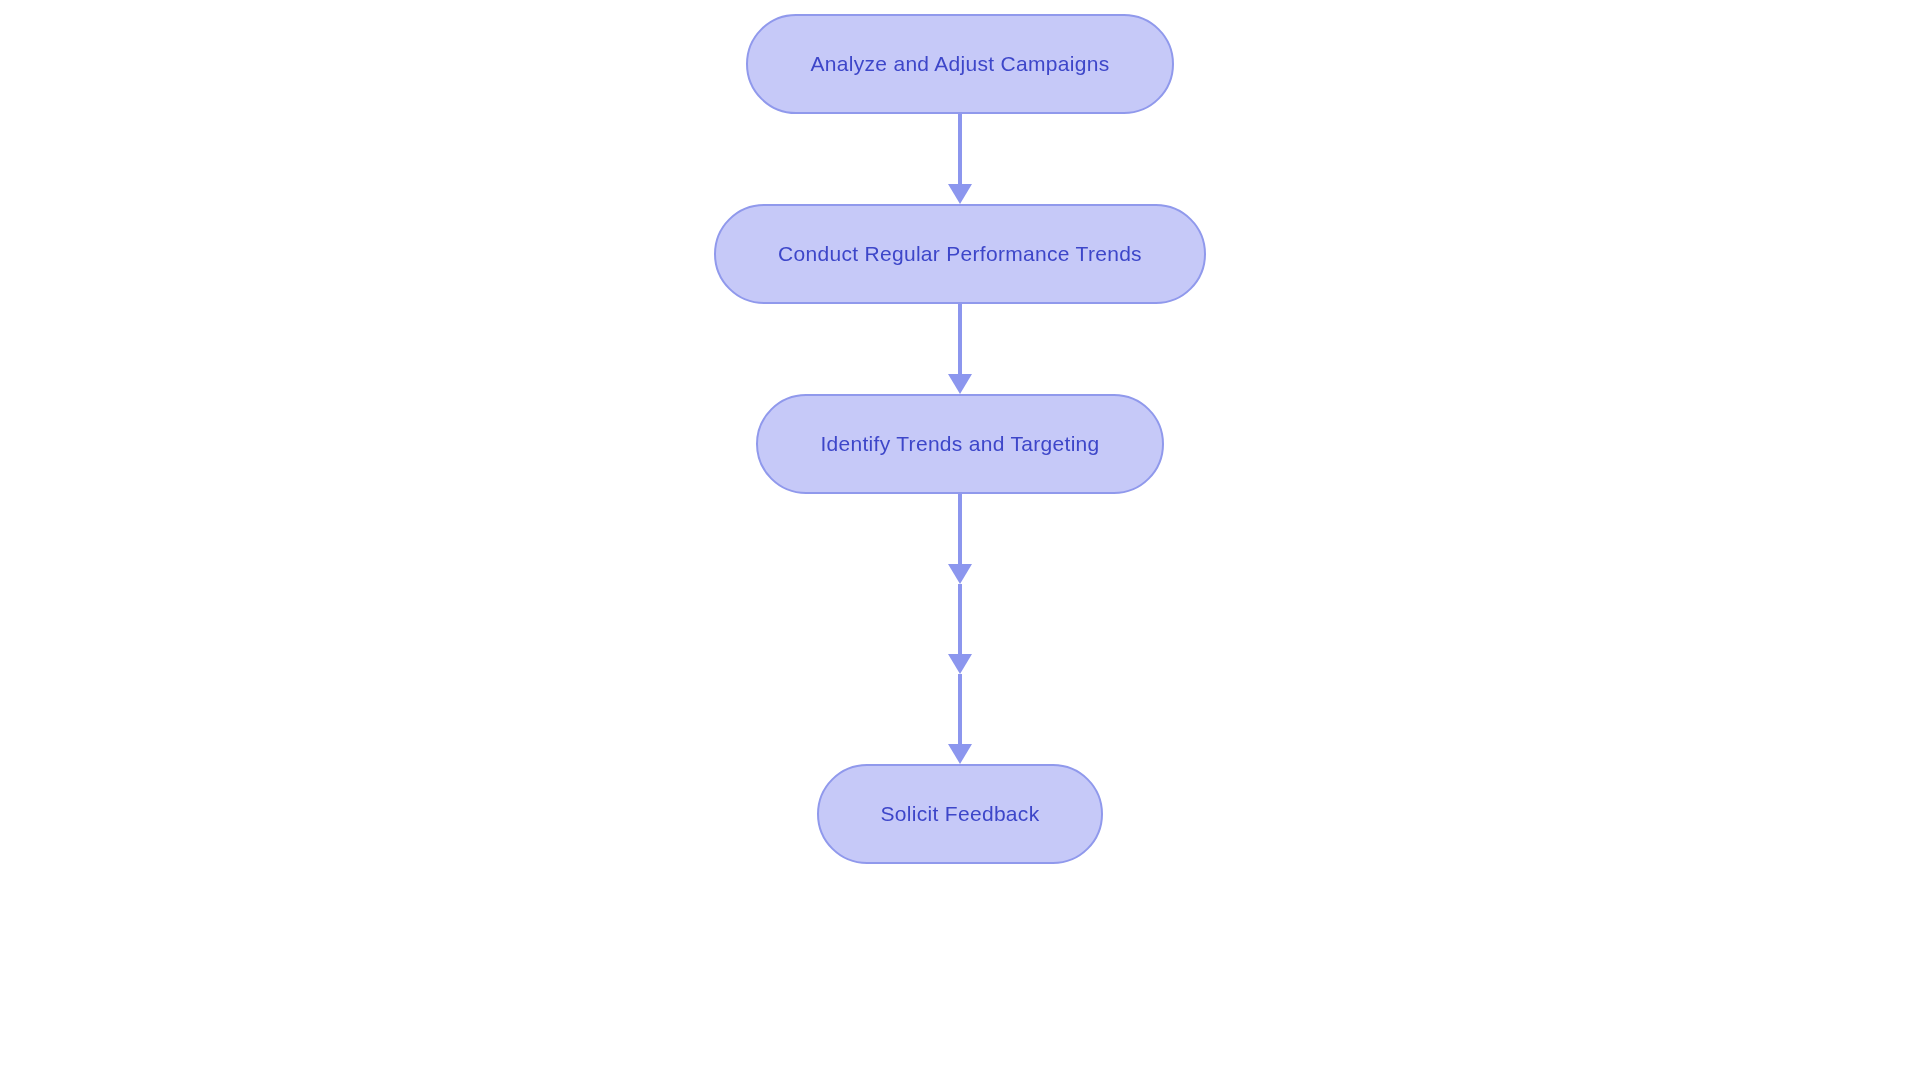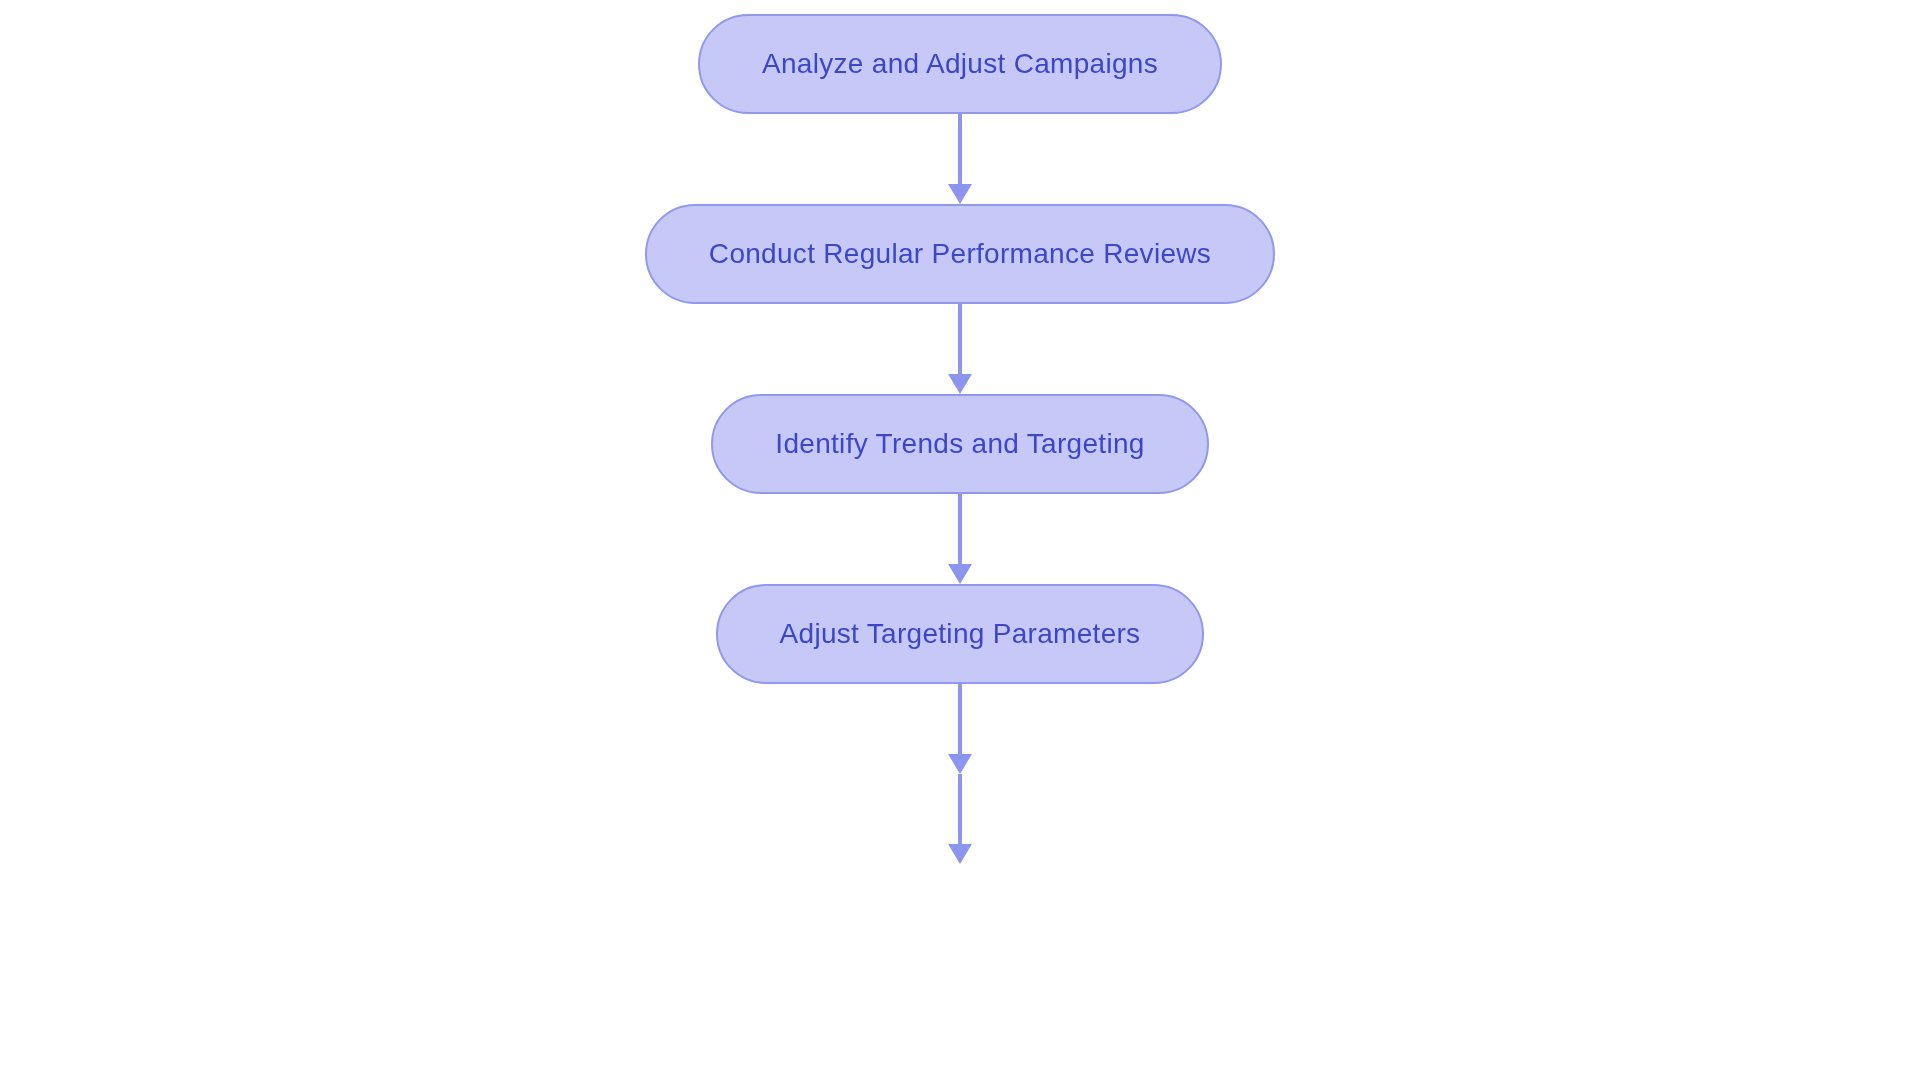--- a/index.html
+++ b/index.html
@@ -30,21 +30,21 @@
     height: 100px;
     min-width: 260px;
     border-radius: 50px;
     background: var(--node-fill);
     border: 2px solid var(--node-border);
     color: var(--node-text);
     display: flex;
     align-items: center;
     justify-content: center;
     padding: 0 62px;
-    font-size: 28px;
+    font-size: 21px;
     letter-spacing: 0.3px;
     white-space: nowrap;
     flex: 0 0 auto;
   }
   .arrow {
     height: 90px;
     display: flex;
     flex-direction: column;
     align-items: center;
     flex: 0 0 auto;
@@ -71,46 +71,46 @@
   <div class="node">
     <span>Analyze and Adjust Campaigns</span>
   </div>
 
   <div class="arrow">
     <div class="arrow-line"></div>
     <div class="arrow-head"></div>
   </div>
 
   <div class="node">
-    <span>Conduct Regular Performance Reviews</span>
+    <span>Conduct Regular Performance Trends</span>
   </div>
 
   <div class="arrow">
     <div class="arrow-line"></div>
     <div class="arrow-head"></div>
   </div>
 
   <div class="node">
     <span>Identify Trends and Targeting</span>
   </div>
 
   <div class="arrow">
     <div class="arrow-line"></div>
     <div class="arrow-head"></div>
   </div>
 
-  <div class="node">
-    <span>Adjust Targeting Parameters</span>
-  </div>
 
   <div class="arrow">
     <div class="arrow-line"></div>
     <div class="arrow-head"></div>
   </div>
 
 
   <div class="arrow">
     <div class="arrow-line"></div>
     <div class="arrow-head"></div>
   </div>
 
+  <div class="node">
+    <span>Solicit Feedback</span>
+  </div>
 
 </div>
 
 </body></html>

